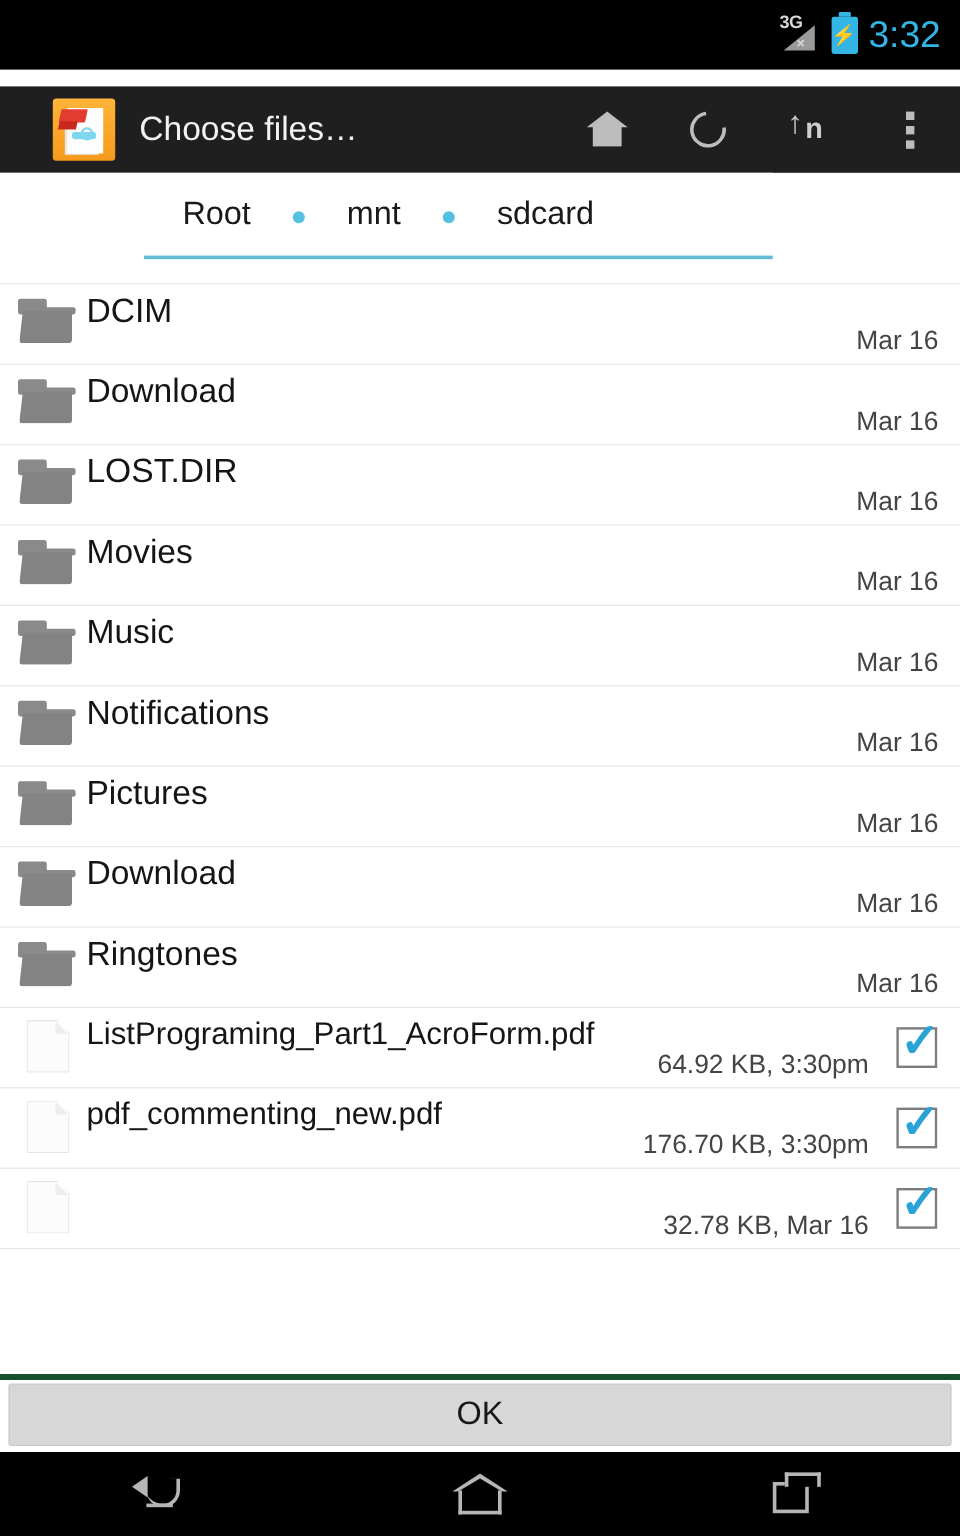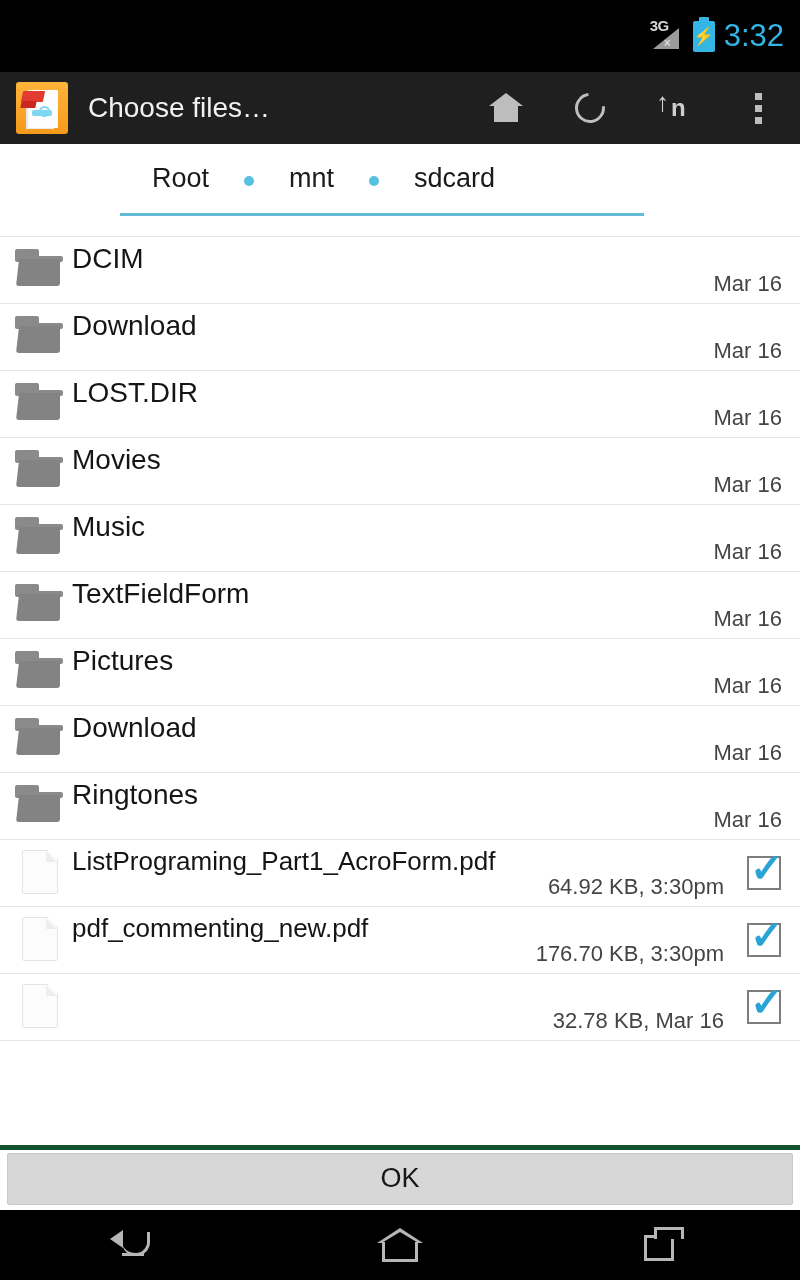--- a/index.html
+++ b/index.html
@@ -6,21 +6,21 @@
   html, body {
     width:800px; height:1280px;
     background:#ffffff;
     font-family:"Liberation Sans", sans-serif;
     overflow:hidden;
   }
   #screen { position:relative; width:800px; height:1280px; background:#fff; }
 
   
   .statusbar{
-    position:absolute; left:0; top:0; width:800px; height:72px;
+    position:absolute; left:0; top:0; width:800px; height:58px;
     background:#000000;
     display:flex; align-items:center; justify-content:flex-end;
     padding-right:16px;
   }
   .sb-right{ display:flex; align-items:center; gap:9px; }
   .sig-wrap{ position:relative; width:34px; height:34px; }
   .sig-tri{
     position:absolute; left:3px; bottom:4px; width:0; height:0;
     border-left:26px solid transparent;
     border-bottom:21px solid #9a9a9a;
@@ -45,21 +45,21 @@
     position:absolute; left:0; top:0; width:100%; height:100%;
     display:flex; align-items:center; justify-content:center;
     color:#ffffff; font-size:17px; line-height:1;
   }
   .clock{ color:#33b5e5; font-size:31px; letter-spacing:0px; }
 
   
   .actionbar{
     position:absolute; left:0; top:72px; width:800px; height:72px;
     background:#1f1f1f;
-    display:flex; align-items:center;
+    display:flex; align-items:center;padding-left:28px;
   }
   .app-icon{
     width:52px; height:52px; margin-left:16px;
     background:linear-gradient(#ffb43a,#f59a1b);
     border-radius:3px; position:relative; overflow:hidden; flex:0 0 auto;
   }
   .ai-page{
     position:absolute; left:12px; top:8px; width:30px; height:38px;
     background:#fdfdfd; border-radius:1px;
     box-shadow:-3px 2px 0 -1px #e8e8e8;
@@ -370,21 +370,21 @@
         </span>
       <span class="rname">Music</span>
       <span class="meta">Mar 16</span>
     </div>
     <div class="row">
       <span class="ic-folder">
           <i class="tab"></i>
           <i class="back"></i>
           <i class="front"></i>
         </span>
-      <span class="rname">TextFieldForm</span>
+      <span class="rname">Notifications</span>
       <span class="meta">Mar 16</span>
     </div>
     <div class="row">
       <span class="ic-folder">
           <i class="tab"></i>
           <i class="back"></i>
           <i class="front"></i>
         </span>
       <span class="rname">Pictures</span>
       <span class="meta">Mar 16</span>

